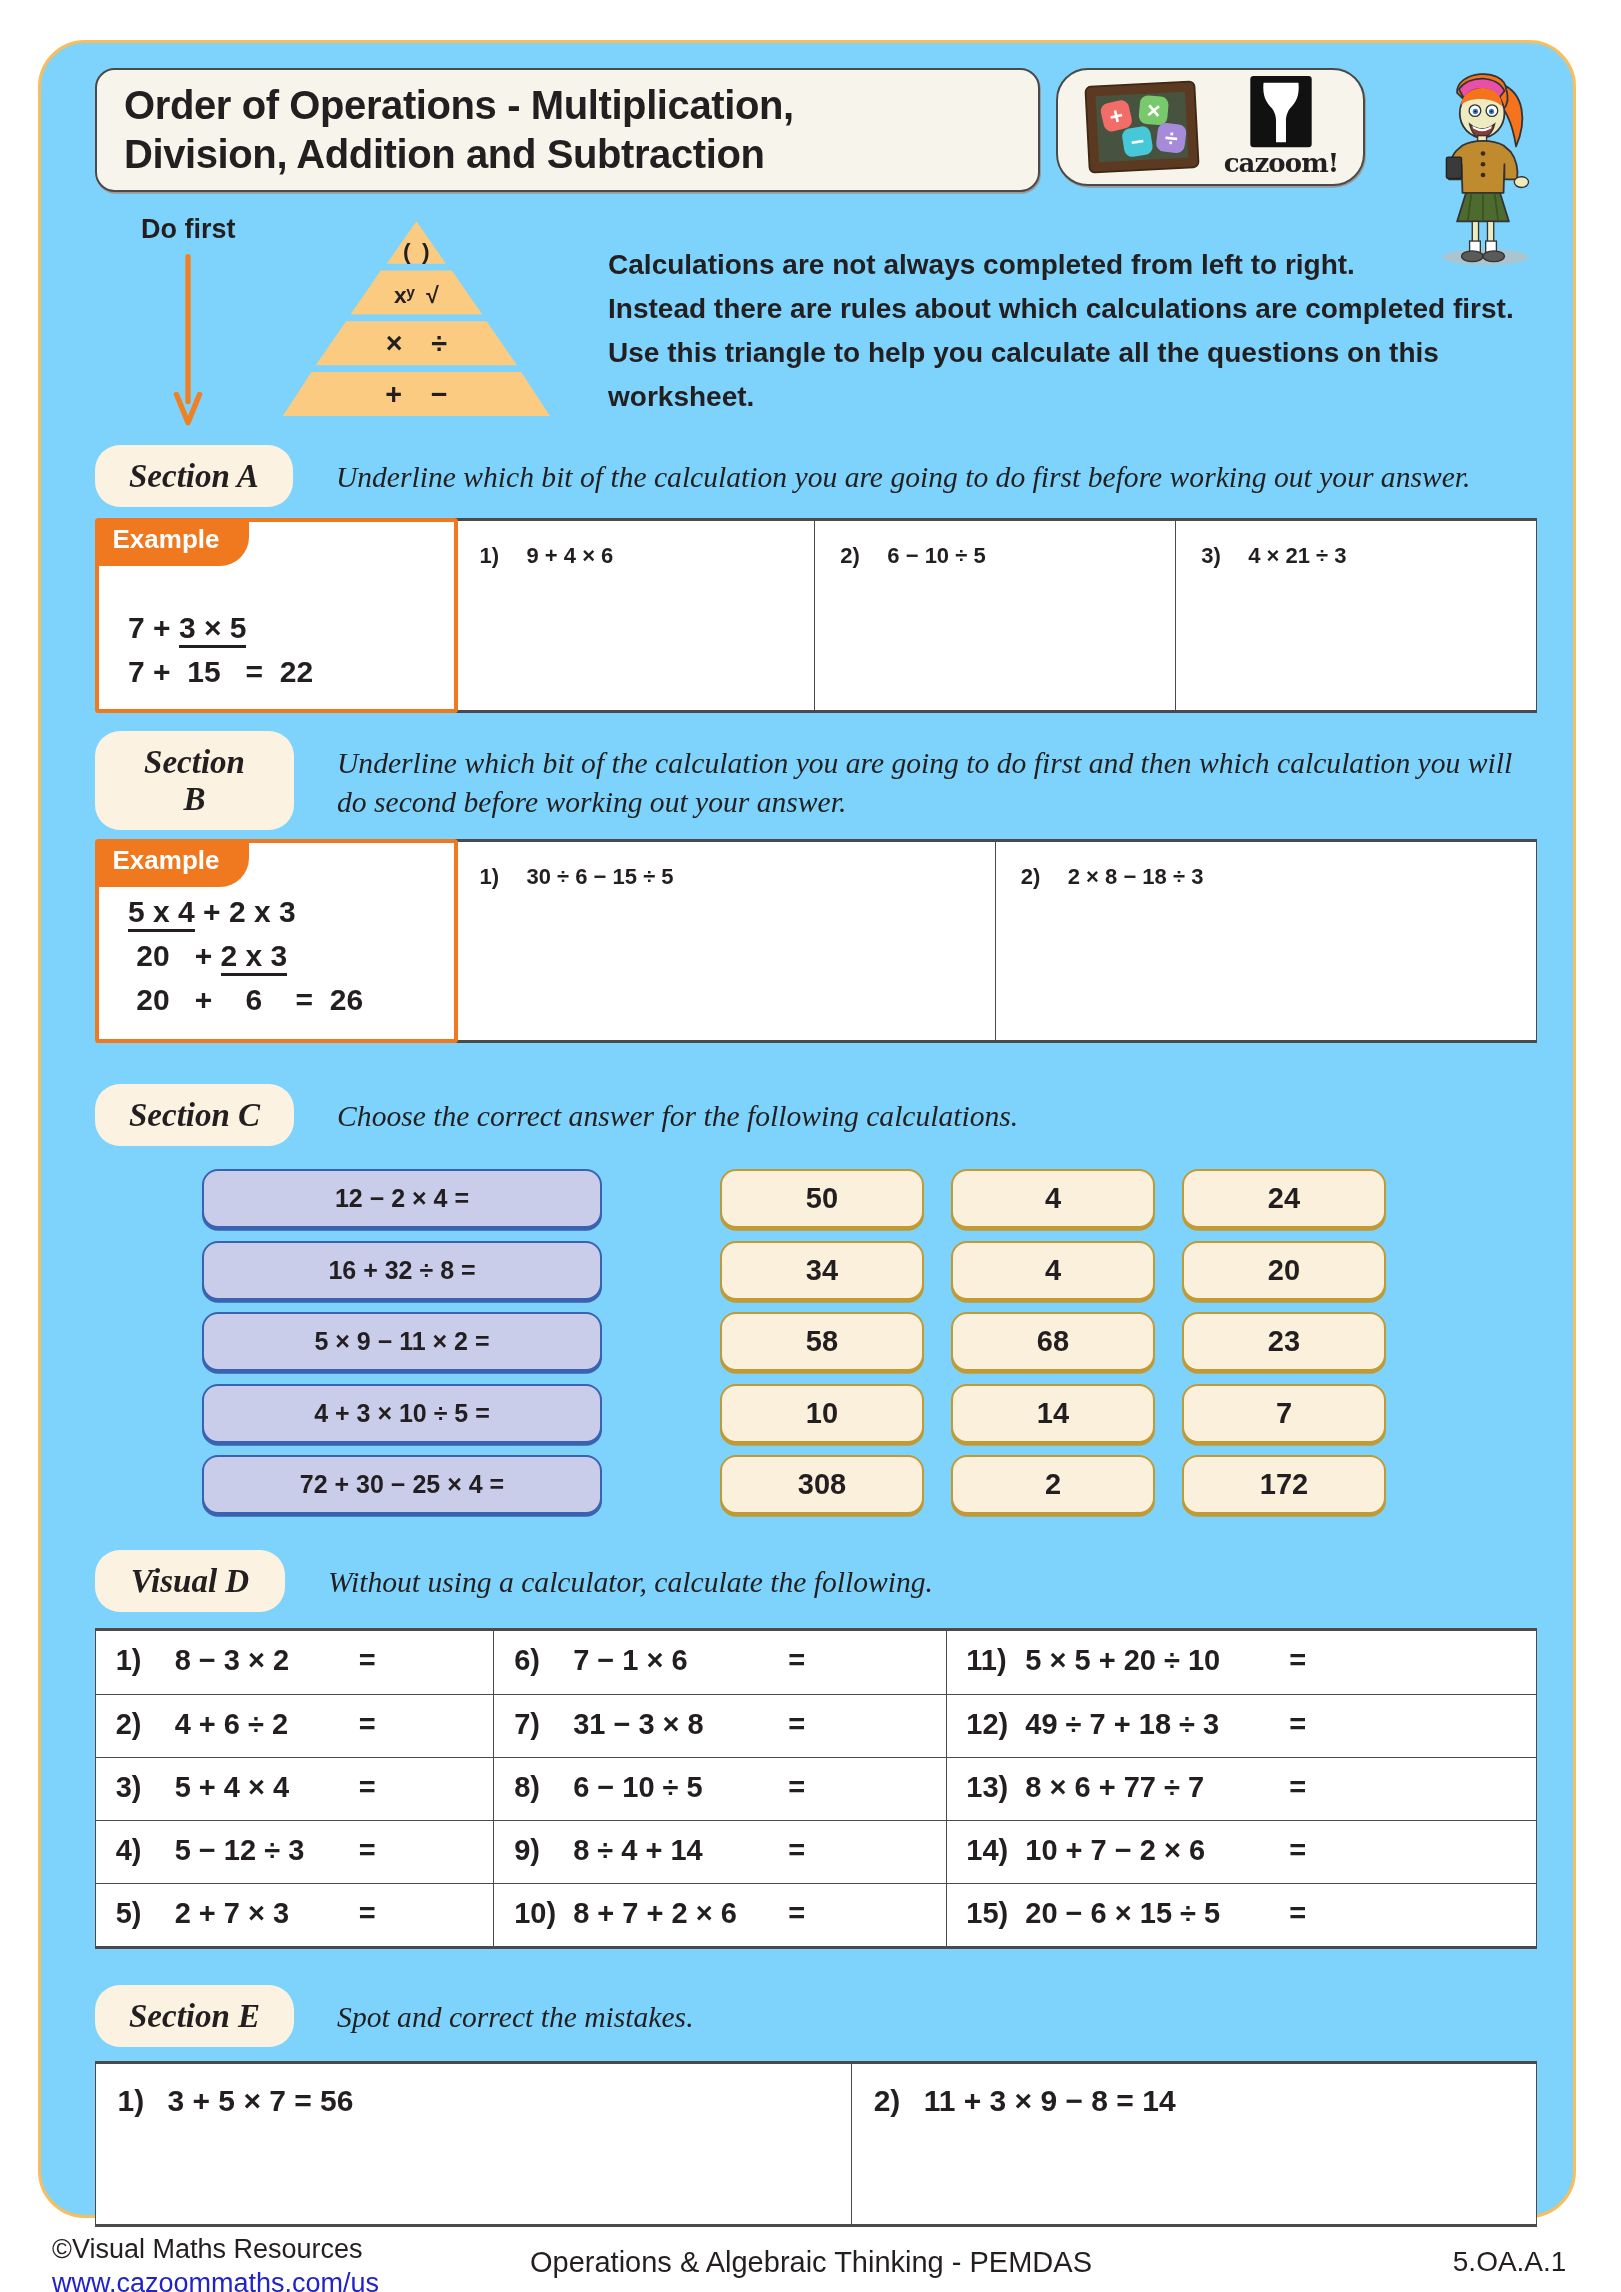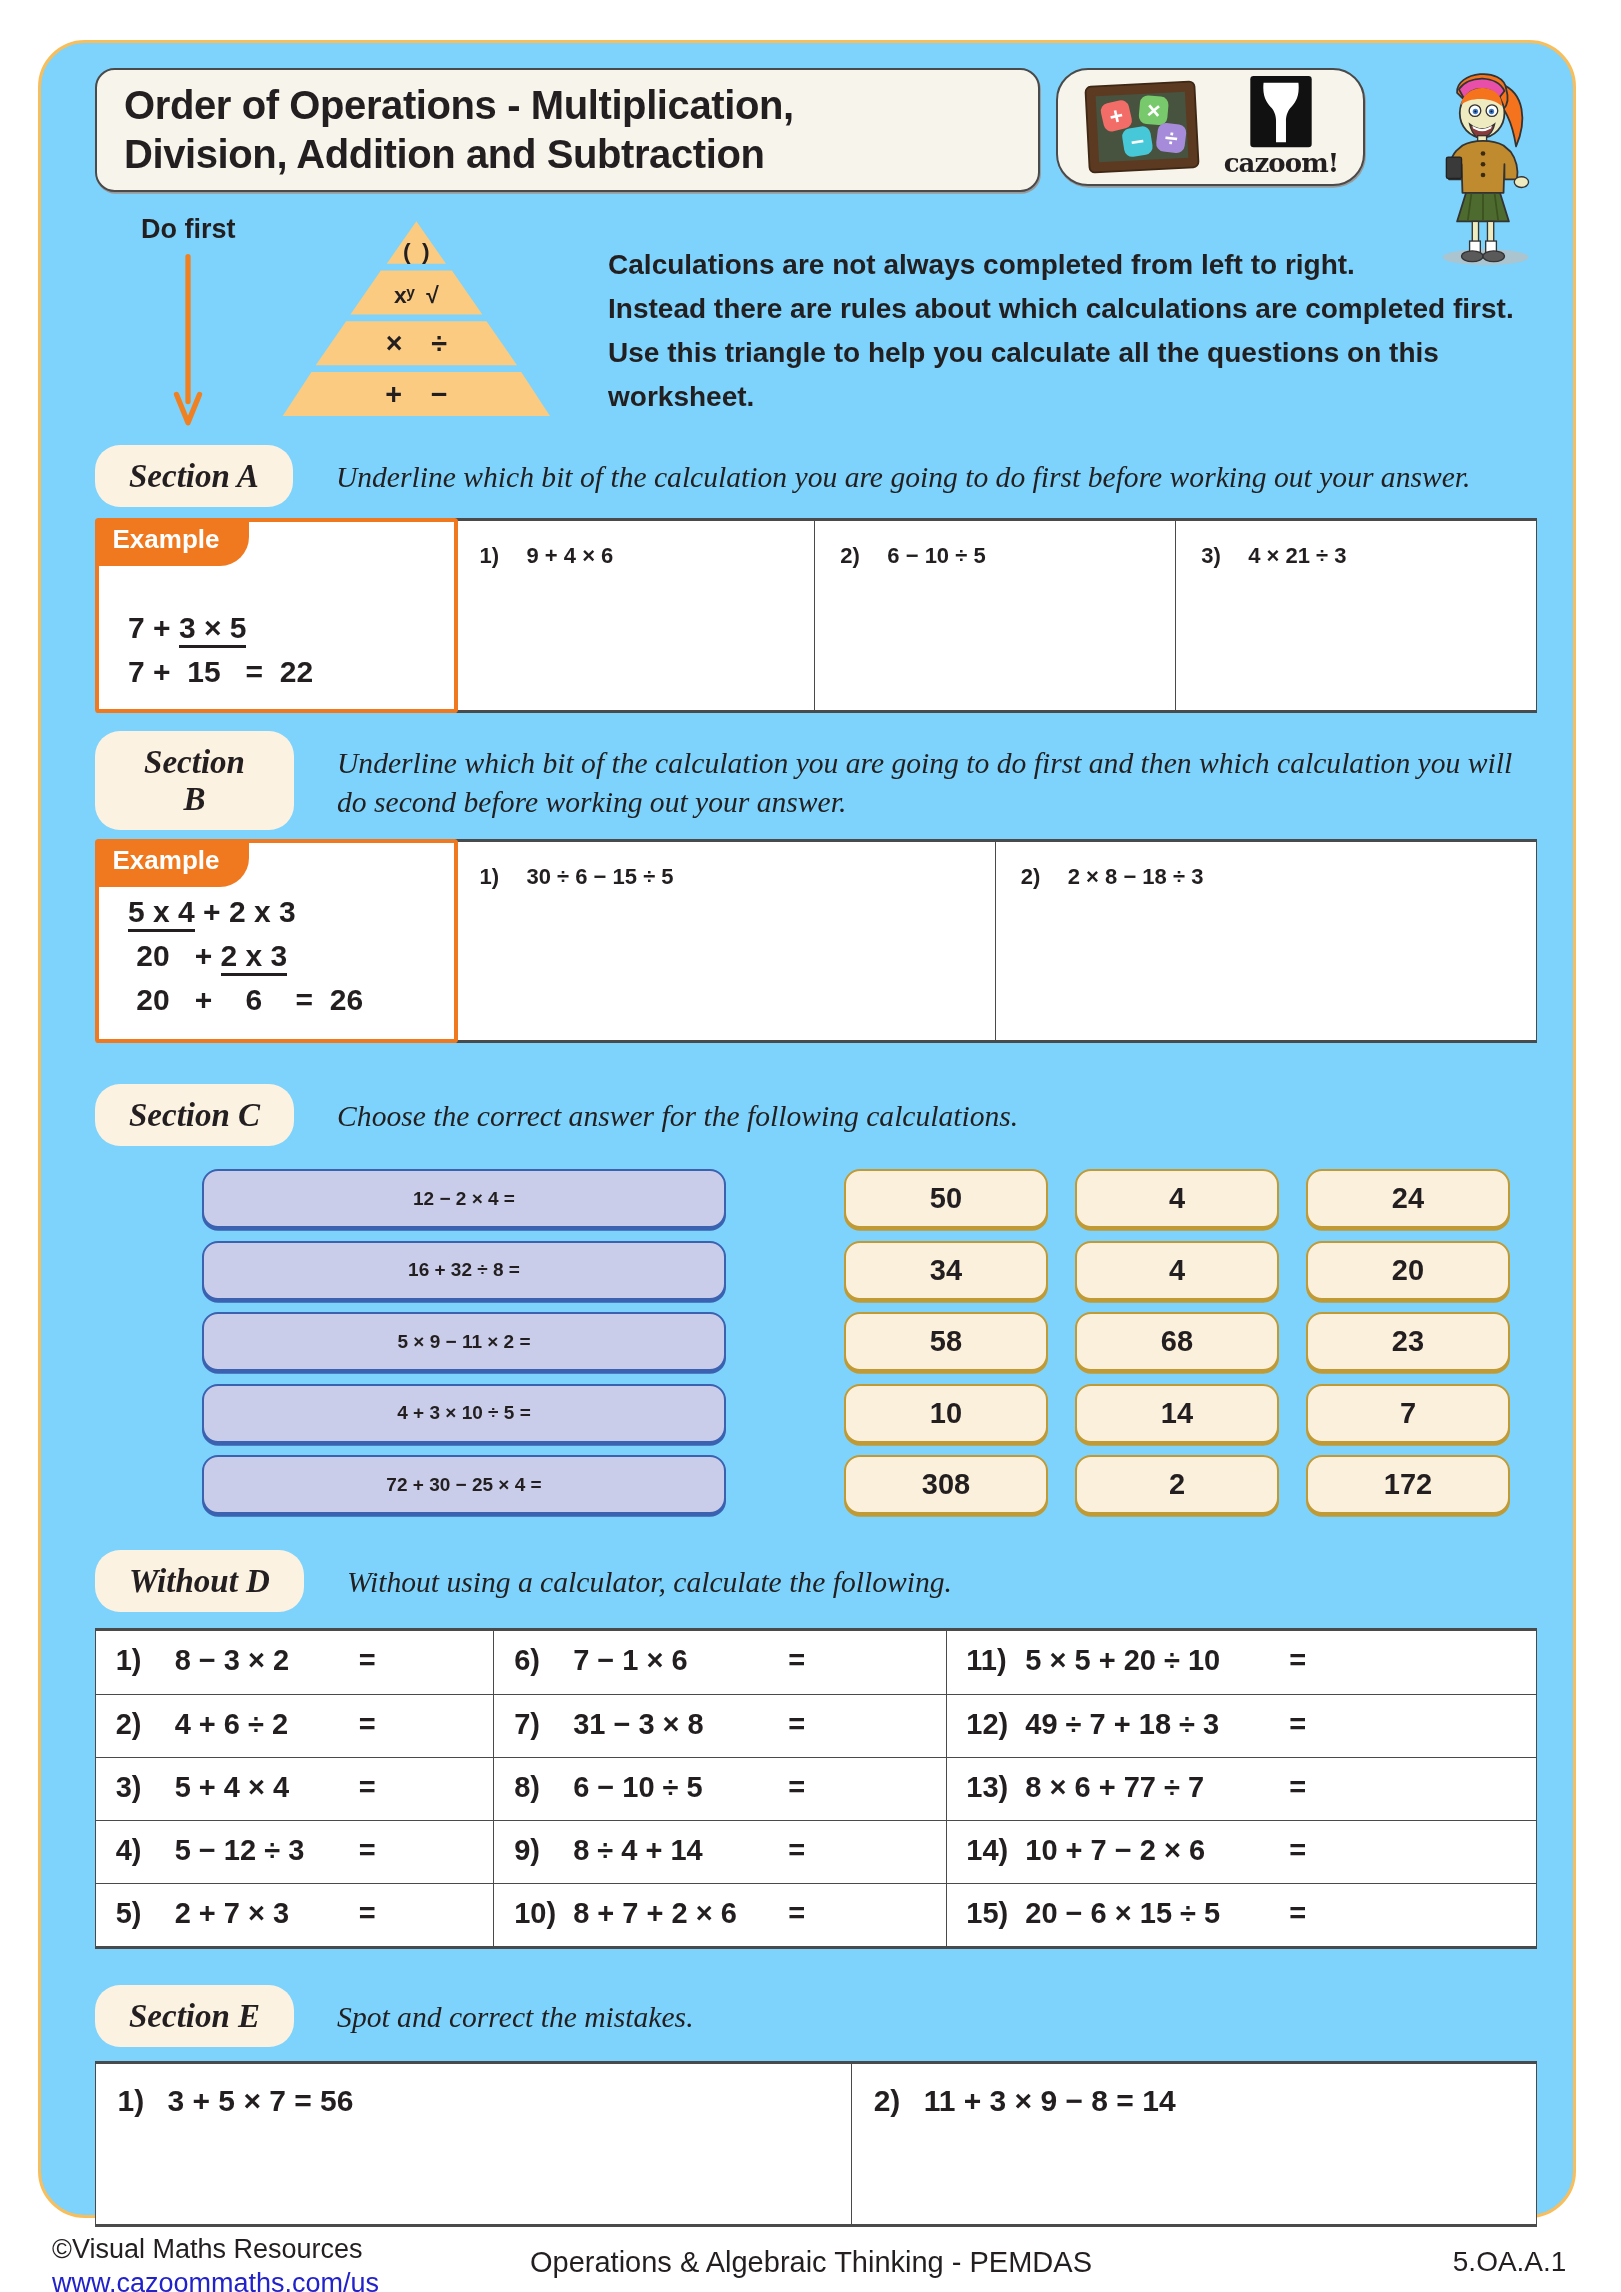--- a/index.html
+++ b/index.html
@@ -46,22 +46,22 @@
   .ex-line { font-size: 30px; font-weight: bold; line-height: 44px; white-space: pre; }
   .u { border-bottom: 3.6px solid #231F20; padding-bottom: 0.9px; }
   .abtable { flex: 1; display: flex; margin-left: -4.5px; background: #fff;
              border: 1.8px solid #4A4A4A; border-top-width: 3.6px; border-bottom-width: 3.6px; }
   .qcell { flex: 1; padding: 21.5px 0 0 25px; font-size: 22px; font-weight: bold; }
   .qcell + .qcell { border-left: 1.8px solid #4A4A4A; }
   .qnum { display: inline-block; min-width: 47px; }
 
   
   .crow { display: flex; align-items: center; height: 59px; margin: 0 0 12.5px 107px; }
-  .qpill { width: 524px; height: 59px; background: #C9CDE9; border: 2.7px solid #3A62B0; border-radius: 16px;
-           display: flex; align-items: center; justify-content: center; font-size: 19px; font-weight: bold; box-shadow: 0 2.7px 0 #3A62B0; }
+  .qpill { width: 400px; height: 59px; background: #C9CDE9; border: 2.7px solid #3A62B0; border-radius: 16px;
+           display: flex; align-items: center; justify-content: center; font-size: 25px; font-weight: bold; box-shadow: 0 2.7px 0 #3A62B0; }
   .apill { width: 204px; height: 59px; background: #FAF0DC; border: 2.7px solid #C09A35; border-radius: 16px;
            display: flex; align-items: center; justify-content: center; font-size: 29px; font-weight: bold;
            margin-left: 27px; box-shadow: 0 2.7px 0 #C09A35; }
   .apill.first { margin-left: 118px; }
 
   
   .dtable { border: 1.8px solid #4A4A4A; border-top-width: 3.6px; border-bottom-width: 3.6px; background: #fff; }
   .drow { display: flex; height: 63px; border-top: 1.8px solid #4A4A4A; }
   .drow:first-child { border-top: none; }
   .dcell { padding: 13.4px 0 0 19.7px; display: flex; font-size: 29px; font-weight: bold; }
@@ -265,21 +265,21 @@
       </div>
       <div class="crow">
         <div class="qpill">72 + 30 − 25 × 4 =</div>
         <div class="apill first">308</div>
         <div class="apill">2</div>
         <div class="apill">172</div>
       </div>
     </div>
 
     <div class="sec-head mt-d-head">
-      <div class="sec-pill">Without D</div>
+      <div class="sec-pill">Visual D</div>
       <div class="sec-instr">Without using a calculator, calculate the following.</div>
     </div>
     <div class="dtable mt-d-body">
       <div class="drow">
         <div class="dcell dc1">
             <span class="dnum">1)</span>
             <span class="dexpr">8 − 3 × 2</span>
             <span class="deq">=</span>
           </div>
         <div class="dcell dc2">

